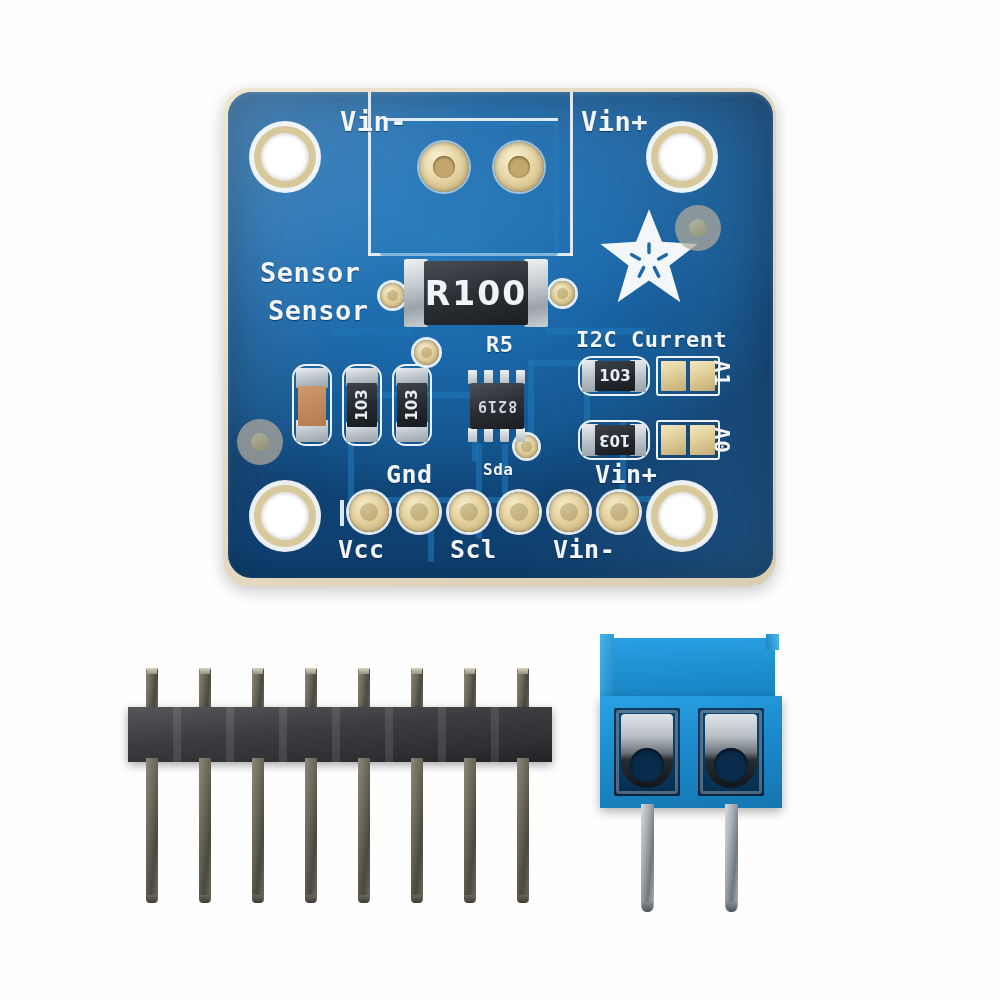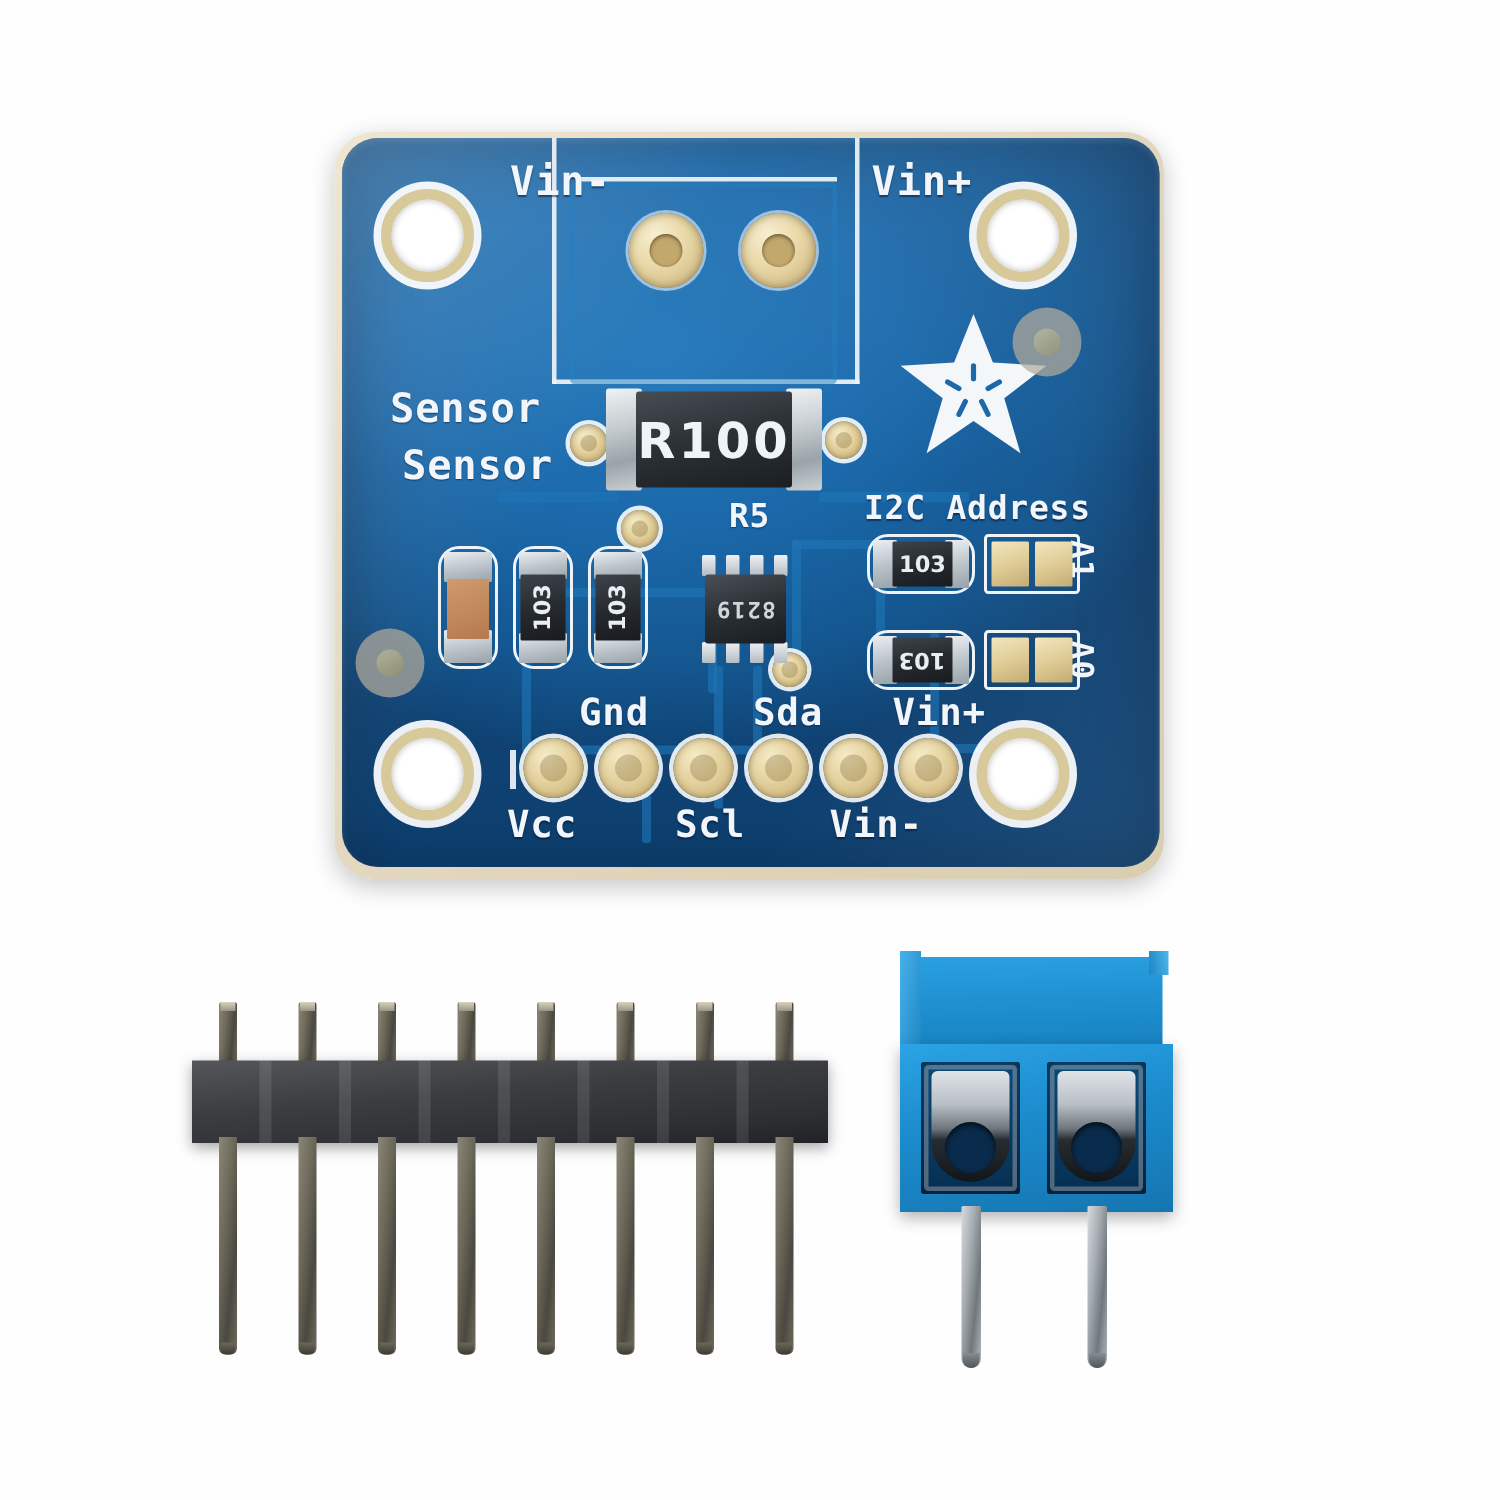--- a/index.html
+++ b/index.html
@@ -162,27 +162,27 @@
       <div class="silkline" style="left:342px;top:0px;width:3px;height:164px;"></div>
       <div class="silkline" style="left:140px;top:161px;width:205px;height:3px;"></div>
       <div class="silkline" style="left:156px;top:26px;width:174px;height:3px;"></div>
       <div class="traceL" style="left:152px;top:30px;width:172px;height:128px;border-radius:3px;"></div>
 
       <div class="silk" style="left:32px;top:165px;font-size:27px;">Sensor</div>
       <div class="silk" style="left:40px;top:203px;font-size:27px;">Sensor</div>
 
       <div class="silk" style="left:112px;top:14px;font-size:27px;">Vin-</div>
       <div class="silk" style="left:353px;top:14px;font-size:27px;">Vin+</div>
-      <div class="silk" style="left:348px;top:235px;font-size:22px;">I2C Address</div>
+      <div class="silk" style="left:348px;top:235px;font-size:22px;">I2C Current</div>
       <div class="silk" style="left:258px;top:240px;font-size:22px;">R5</div>
       <div class="silk" style="left:505px;top:268px;font-size:21px;transform:rotate(90deg);transform-origin:left top;">A1</div>
       <div class="silk" style="left:505px;top:335px;font-size:21px;transform:rotate(90deg);transform-origin:left top;">A0</div>
 
       <div class="silk" style="left:158px;top:368px;font-size:25px;">Gnd</div>
-      <div class="silk" style="left:274px;top:368px;font-size:25px;">Sda</div>
+      <div class="silk" style="left:255px;top:368px;font-size:16px;">Sda</div>
       <div class="silk" style="left:367px;top:368px;font-size:25px;">Vin+</div>
       <div class="silk" style="left:110px;top:443px;font-size:25px;">Vcc</div>
       <div class="silk" style="left:222px;top:443px;font-size:25px;">Scl</div>
       <div class="silk" style="left:325px;top:443px;font-size:25px;">Vin-</div>
       <div class="silkline" style="left:112px;top:408px;width:4px;height:26px;"></div>
 
       <svg style="position:absolute;left:367px;top:113px;" width="108" height="108" viewBox="0 0 100 100">
         <path d="M50 4 L62 34 L95 36 L69 56 L79 90 L50 70 L21 90 L31 56 L5 36 L38 34 Z" fill="#f4f7fa"></path>
         <g stroke="#1b69ab" stroke-width="3.2" stroke-linecap="round">
           <line x1="50" y1="44" x2="50" y2="36"></line>

